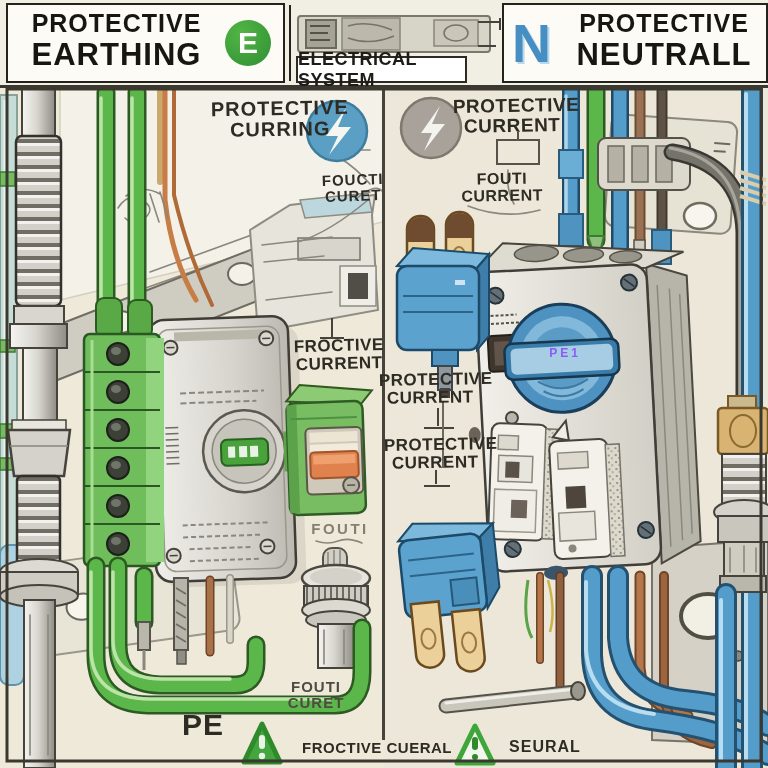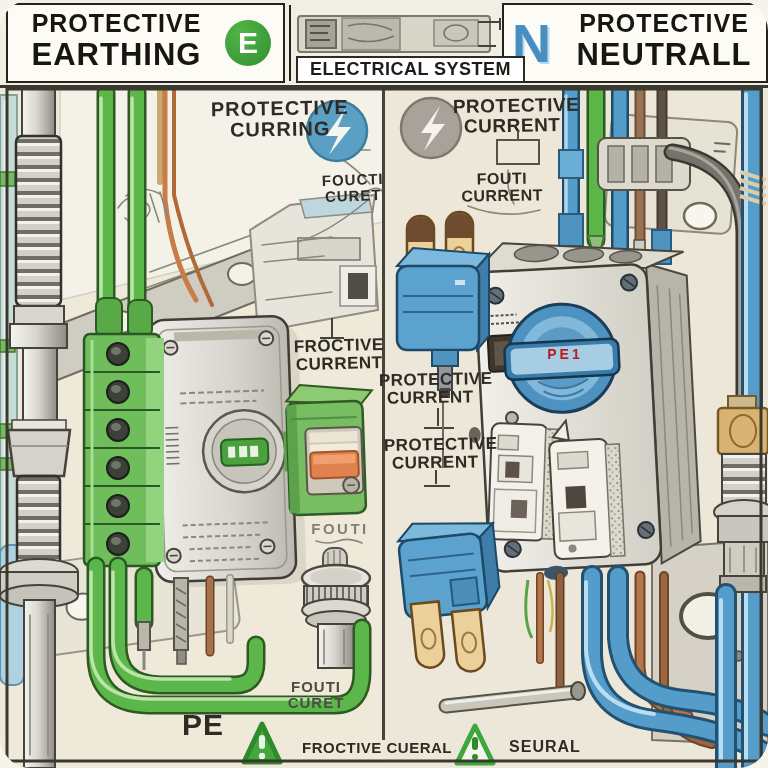--- a/index.html
+++ b/index.html
@@ -1,54 +1,54 @@
 <!DOCTYPE html>
 <html><head>
 <meta charset="utf-8">
 <style>
   html,body{margin:0;padding:0;background:#f6f3ea;}
   *{box-sizing:border-box;}
   .stage{position:relative;width:768px;height:768px;overflow:hidden;background:#f1ece0;
-         font-family:"Liberation Sans",sans-serif;border-radius:31px;}
+         font-family:"Liberation Sans",sans-serif;}
   svg.art{position:absolute;left:0;top:0;}
   
   .header{position:absolute;left:0;top:0;width:768px;height:88px;background:#f1eee3;
           border-bottom:3px solid #3a382f;z-index:5;}
   .hpanel{position:absolute;top:3px;height:80px;background:#fcfbf6;border:2.5px solid #24221c;
           display:flex;align-items:center;overflow:hidden;}
   .hpanel-left{left:6px;width:279px;}
   .hpanel-right{left:502px;width:266px;}
   .htxt{display:flex;flex-direction:column;align-items:center;justify-content:center;flex:1;color:#171611;}
   .htxt .s1{font-size:25px;font-weight:900;letter-spacing:1px;line-height:24px;}
   .htxt .s2{font-size:31px;font-weight:900;letter-spacing:1px;line-height:40px;white-space:nowrap;}
   .badge-e{width:46px;height:46px;border-radius:50%;background:radial-gradient(circle at 35% 30%,#52b545,#2f8f33);
            color:#fff;font-size:30px;font-weight:900;display:flex;align-items:center;justify-content:center;
            margin-right:12px;flex:0 0 auto;}
   .badge-n{width:50px;font-size:54px;font-weight:900;color:#478fc2;text-shadow:2px 2px 0 #b9d8ec;
            margin-left:8px;flex:0 0 auto;line-height:76px;}
   .hdivider{position:absolute;left:289px;top:5px;width:2px;height:76px;background:#24221c;}
   .hdevice{position:absolute;left:294px;top:8px;z-index:6;}
-  .hlabelbox{position:absolute;left:296px;top:56px;width:229px;height:27px;background:#ffffff;
+  .hlabelbox{position:absolute;left:296px;top:56px;width:171px;height:27px;background:#ffffff;
              border:2px solid #2b2a24;display:flex;align-items:center;justify-content:center;
              font-size:18px;font-weight:600;letter-spacing:.5px;color:#1d1c17;z-index:7;}
   
   .labels{position:absolute;left:0;top:0;width:768px;height:768px;z-index:4;pointer-events:none;}
   .lbl{position:absolute;color:#2d2b24;font-weight:700;text-align:center;line-height:1.05;
        font-family:"Liberation Sans",sans-serif;}
   .lbl-prot-curring{left:201px;top:98px;width:158px;font-size:20px;letter-spacing:1px;transform:rotate(-1deg);}
   .lbl-foucti{left:316px;top:172px;width:74px;font-size:15px;letter-spacing:1px;transform:rotate(-2deg);}
   .lbl-froctive{left:292px;top:337px;width:94px;font-size:17px;letter-spacing:.5px;transform:rotate(-1.5deg);}
   .lbl-fouti-s{left:308px;top:521px;width:64px;font-size:15px;letter-spacing:2.5px;color:#857f72;font-weight:600;}
   .lbl-fouti-cureet{left:274px;top:679px;width:84px;font-size:15px;letter-spacing:1px;color:#4e4b42;font-weight:600;}
   .lbl-pe{left:180px;top:709px;width:46px;font-size:30px;font-weight:700;letter-spacing:1px;}
   .lbl-prot-r{left:453px;top:96px;width:118px;font-size:19px;letter-spacing:.5px;transform:rotate(-1deg);}
   .lbl-fouti-r{left:450px;top:171px;width:104px;font-size:16px;letter-spacing:.5px;transform:rotate(-1deg);}
   .lbl-mid1{left:379px;top:371px;width:102px;font-size:17px;letter-spacing:.5px;transform:rotate(-1deg);}
   .lbl-mid2{left:384px;top:436px;width:102px;font-size:17px;letter-spacing:.5px;transform:rotate(-1deg);}
-  .lbl-dial{left:532px;top:347px;width:66px;font-size:14px;font-weight:700;letter-spacing:3px;color:#b91c1c;}
+  .lbl-dial{left:532px;top:347px;width:66px;font-size:12px;font-weight:700;letter-spacing:3px;color:#8b5cf6;}
   .lbl-f-fault1{left:292px;top:718px;width:168px;font-size:20px;letter-spacing:1px;font-weight:700;}
   .lbl-f-fault2{left:293px;top:740px;width:168px;font-size:15px;letter-spacing:.5px;font-weight:600;}
   .lbl-f-seural{left:494px;top:739px;width:86px;font-size:16px;letter-spacing:1px;font-weight:600;margin-left:8px;}
   
   .ink{stroke:#45433b;}
   .wg1{fill:none;stroke:#2c5a22;stroke-width:19;stroke-linecap:round;}
   .wg2{fill:none;stroke:#5cb74b;stroke-width:14;stroke-linecap:round;}
   .wg3{fill:none;stroke:#bce4a9;stroke-width:3.5;stroke-linecap:round;}
   .wb1{fill:none;stroke:#1f4a68;stroke-width:18;stroke-linecap:round;}
   .wb2{fill:none;stroke:#549cc9;stroke-width:13;stroke-linecap:round;}

